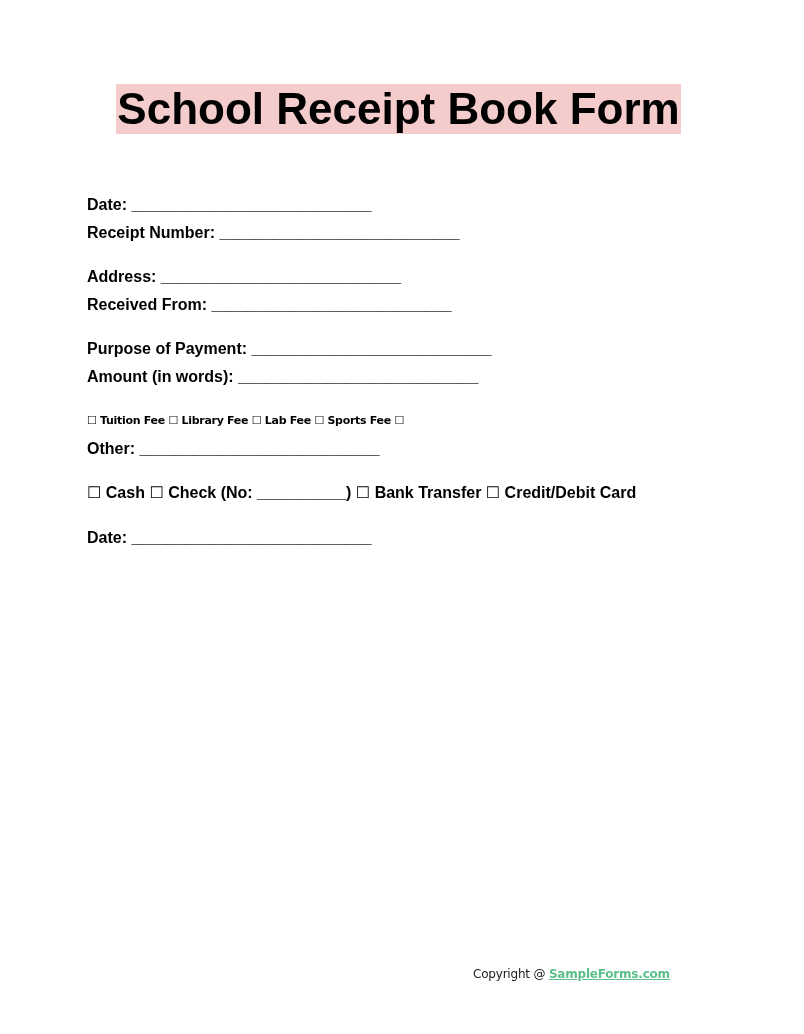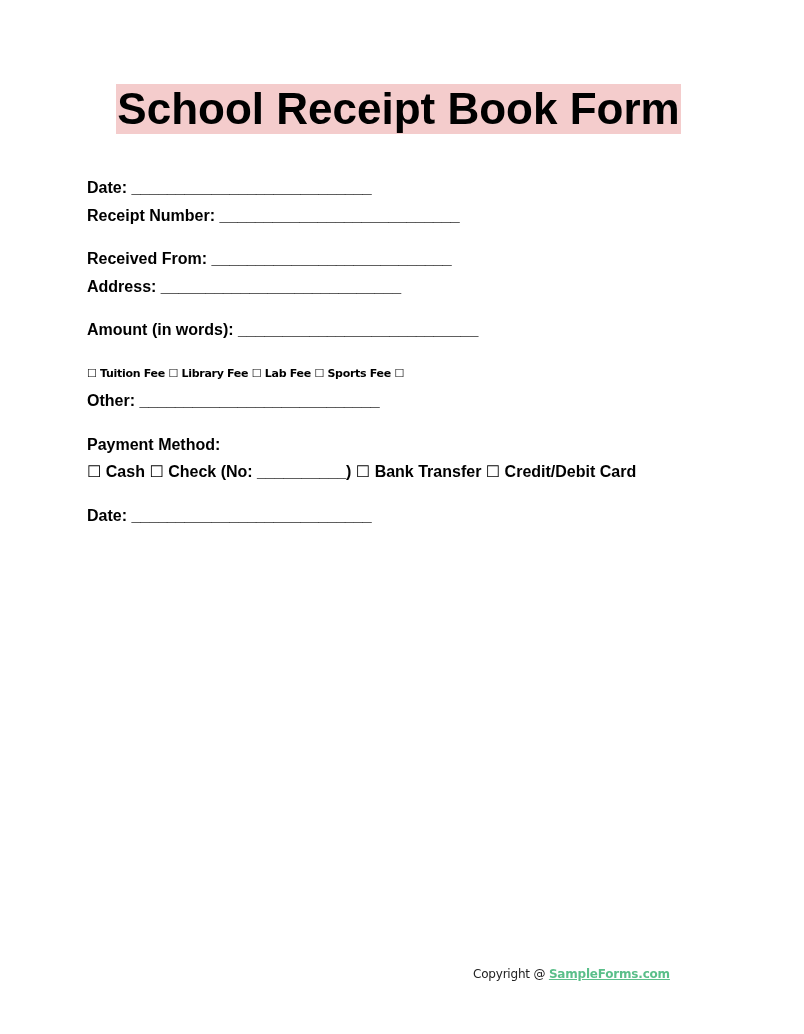--- a/index.html
+++ b/index.html
@@ -42,20 +42,21 @@
       margin-left: -7px;
     }
     .form {
       position: absolute;
       left: 87px;
       top: 174px;
       width: 640px;
     }
     .section {
       margin-bottom: 16px;
+      margin-top: 17px;
     }
     .line {
       font-weight: bold;
       font-size: 16px;
       line-height: 27.5px;
       height: 27.5px;
       white-space: nowrap;
     }
     .line .label {
       font-weight: bold;
@@ -104,28 +105,31 @@
       <div class="line">
         <span class="label">Date:</span><span class="blank"> ___________________________</span>
       </div>
       <div class="line">
         <span class="label">Receipt Number:</span><span class="blank"> ___________________________</span>
       </div>
     </div>
 
     <div class="section">
       <div class="line">
-        <span class="label">Received From:</span><span class="blank"> ___________________________</span>
+        <span class="label">Address:</span><span class="blank"> ___________________________</span>
       </div>
       <div class="line">
-        <span class="label">Address:</span><span class="blank"> ___________________________</span>
+        <span class="label">Received From:</span><span class="blank"> ___________________________</span>
       </div>
     </div>
 
     <div class="section">
+      <div class="line">
+        <span class="label">Purpose of Payment:</span><span class="blank"> ___________________________</span>
+      </div>
       <div class="line">
         <span class="label">Amount (in words):</span><span class="blank"> ___________________________</span>
       </div>
     </div>
 
     <div class="section">
       <div class="line checks-line">
         <span class="checkbox">☐</span>
         <span>Tuition Fee</span>
         <span class="checkbox">☐</span>
@@ -135,21 +139,20 @@
         <span class="checkbox">☐</span>
         <span>Sports Fee</span>
         <span class="checkbox">☐</span>
       </div>
       <div class="line">
         <span class="label">Other:</span><span class="blank"> ___________________________</span>
       </div>
     </div>
 
     <div class="section">
-      <div class="line">Payment Method:</div>
       <div class="line">
         <span class="checkbox">☐</span>
         <span>Cash</span>
         <span class="checkbox">☐</span>
         <span>Check (No: </span><span>__________</span><span>)</span>
         <span class="checkbox">☐</span>
         <span>Bank Transfer</span>
         <span class="checkbox">☐</span>
         <span>Credit/Debit Card</span>
       </div>

